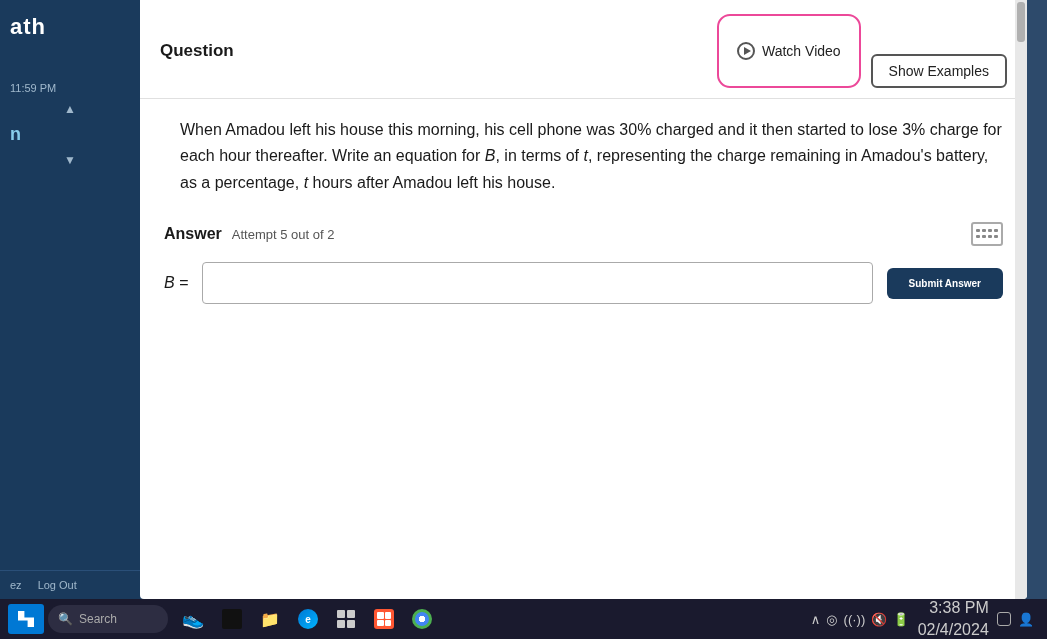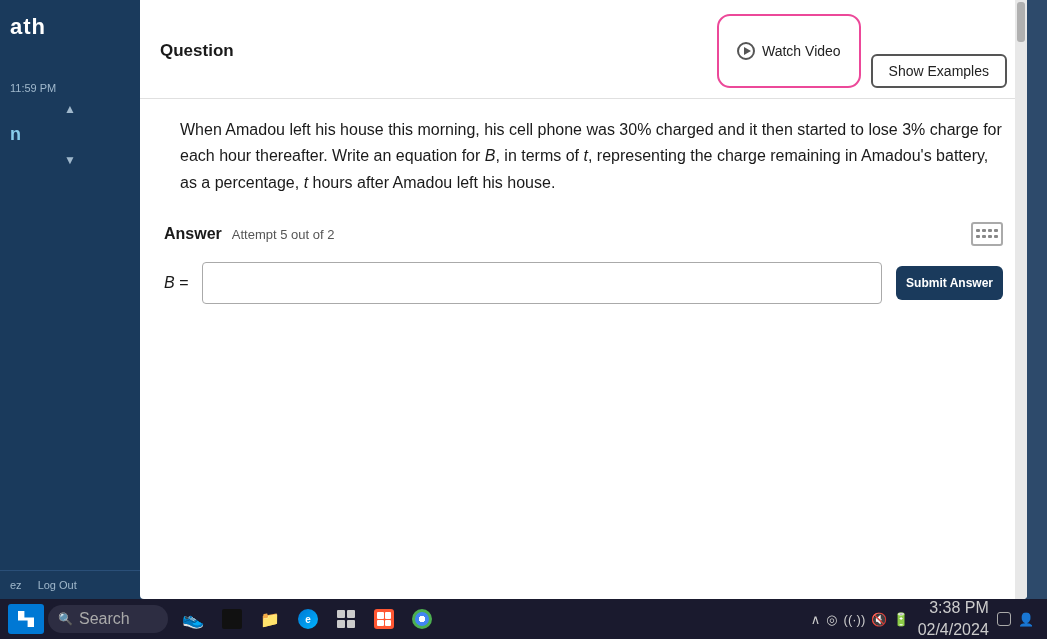--- a/index.html
+++ b/index.html
@@ -223,23 +223,23 @@
       padding: 0 10px;
       font-size: 15px;
       outline: none;
       background: white;
     }
 
     .btn-submit {
       background: #1a3a5c;
       color: white;
       border: none;
-      padding: 10px 10px;
+      padding: 10px 22px;
       border-radius: 6px;
-      font-size: 12px;
+      font-size: 10px;
       font-weight: 600;
       cursor: pointer;
       white-space: nowrap;
     }
 
     
     .right-scrollbar {
       position: absolute;
       top: 0;
       right: 0;
@@ -302,21 +302,21 @@
       cursor: pointer;
     }
 
     .taskbar-search-icon {
       color: #aaa;
       font-size: 12px;
     }
 
     .taskbar-search-text {
       color: #aaa;
-      font-size: 16px;
+      font-size: 12px;
     }
 
     .taskbar-apps {
       display: flex;
       align-items: center;
       gap: 2px;
       margin-left: 4px;
     }
 
     .taskbar-app {

